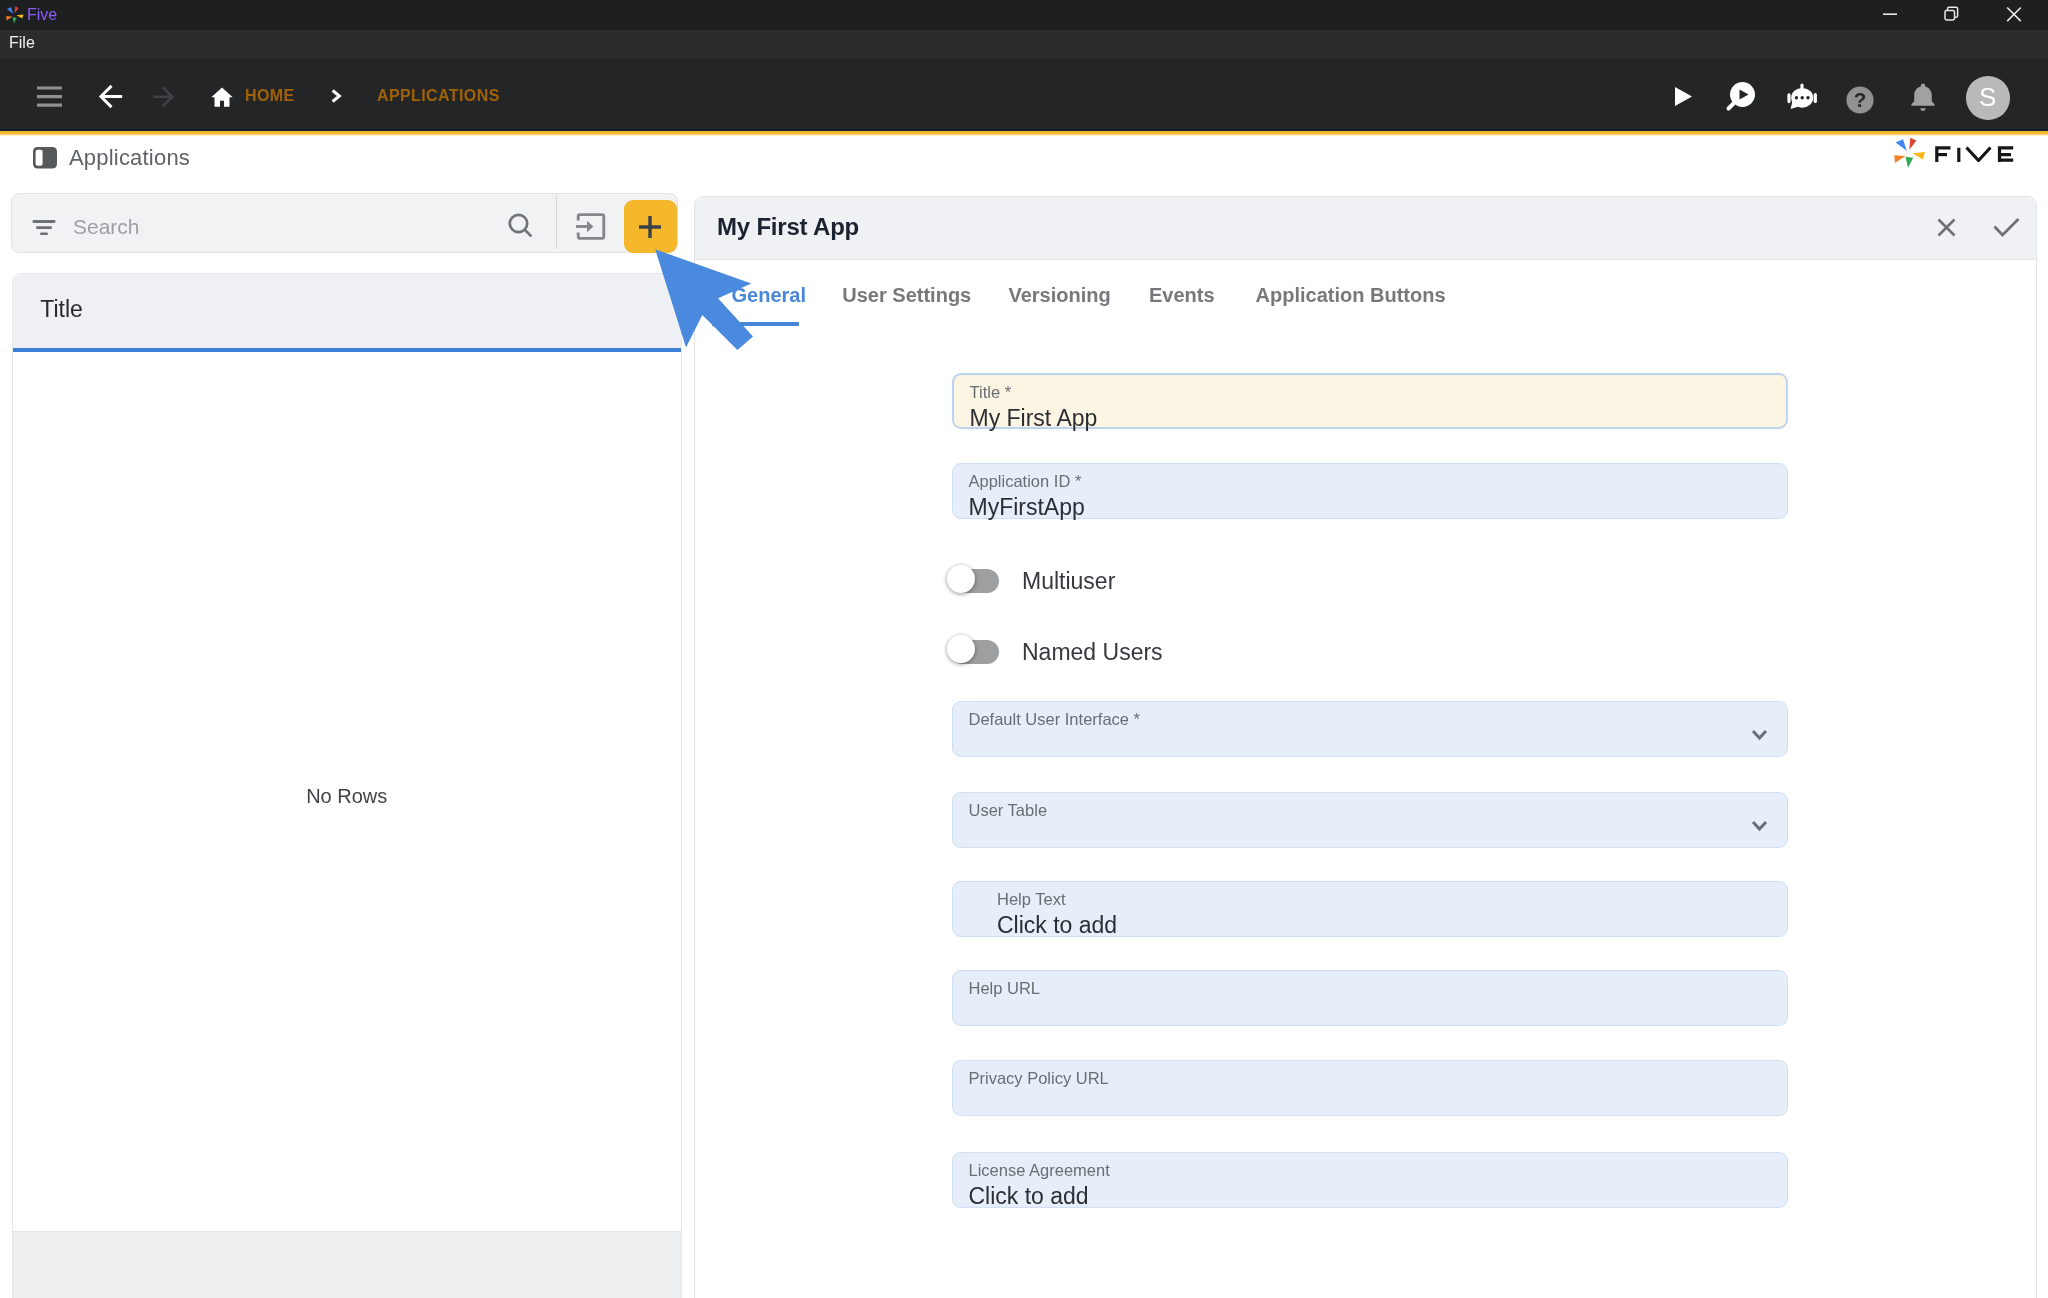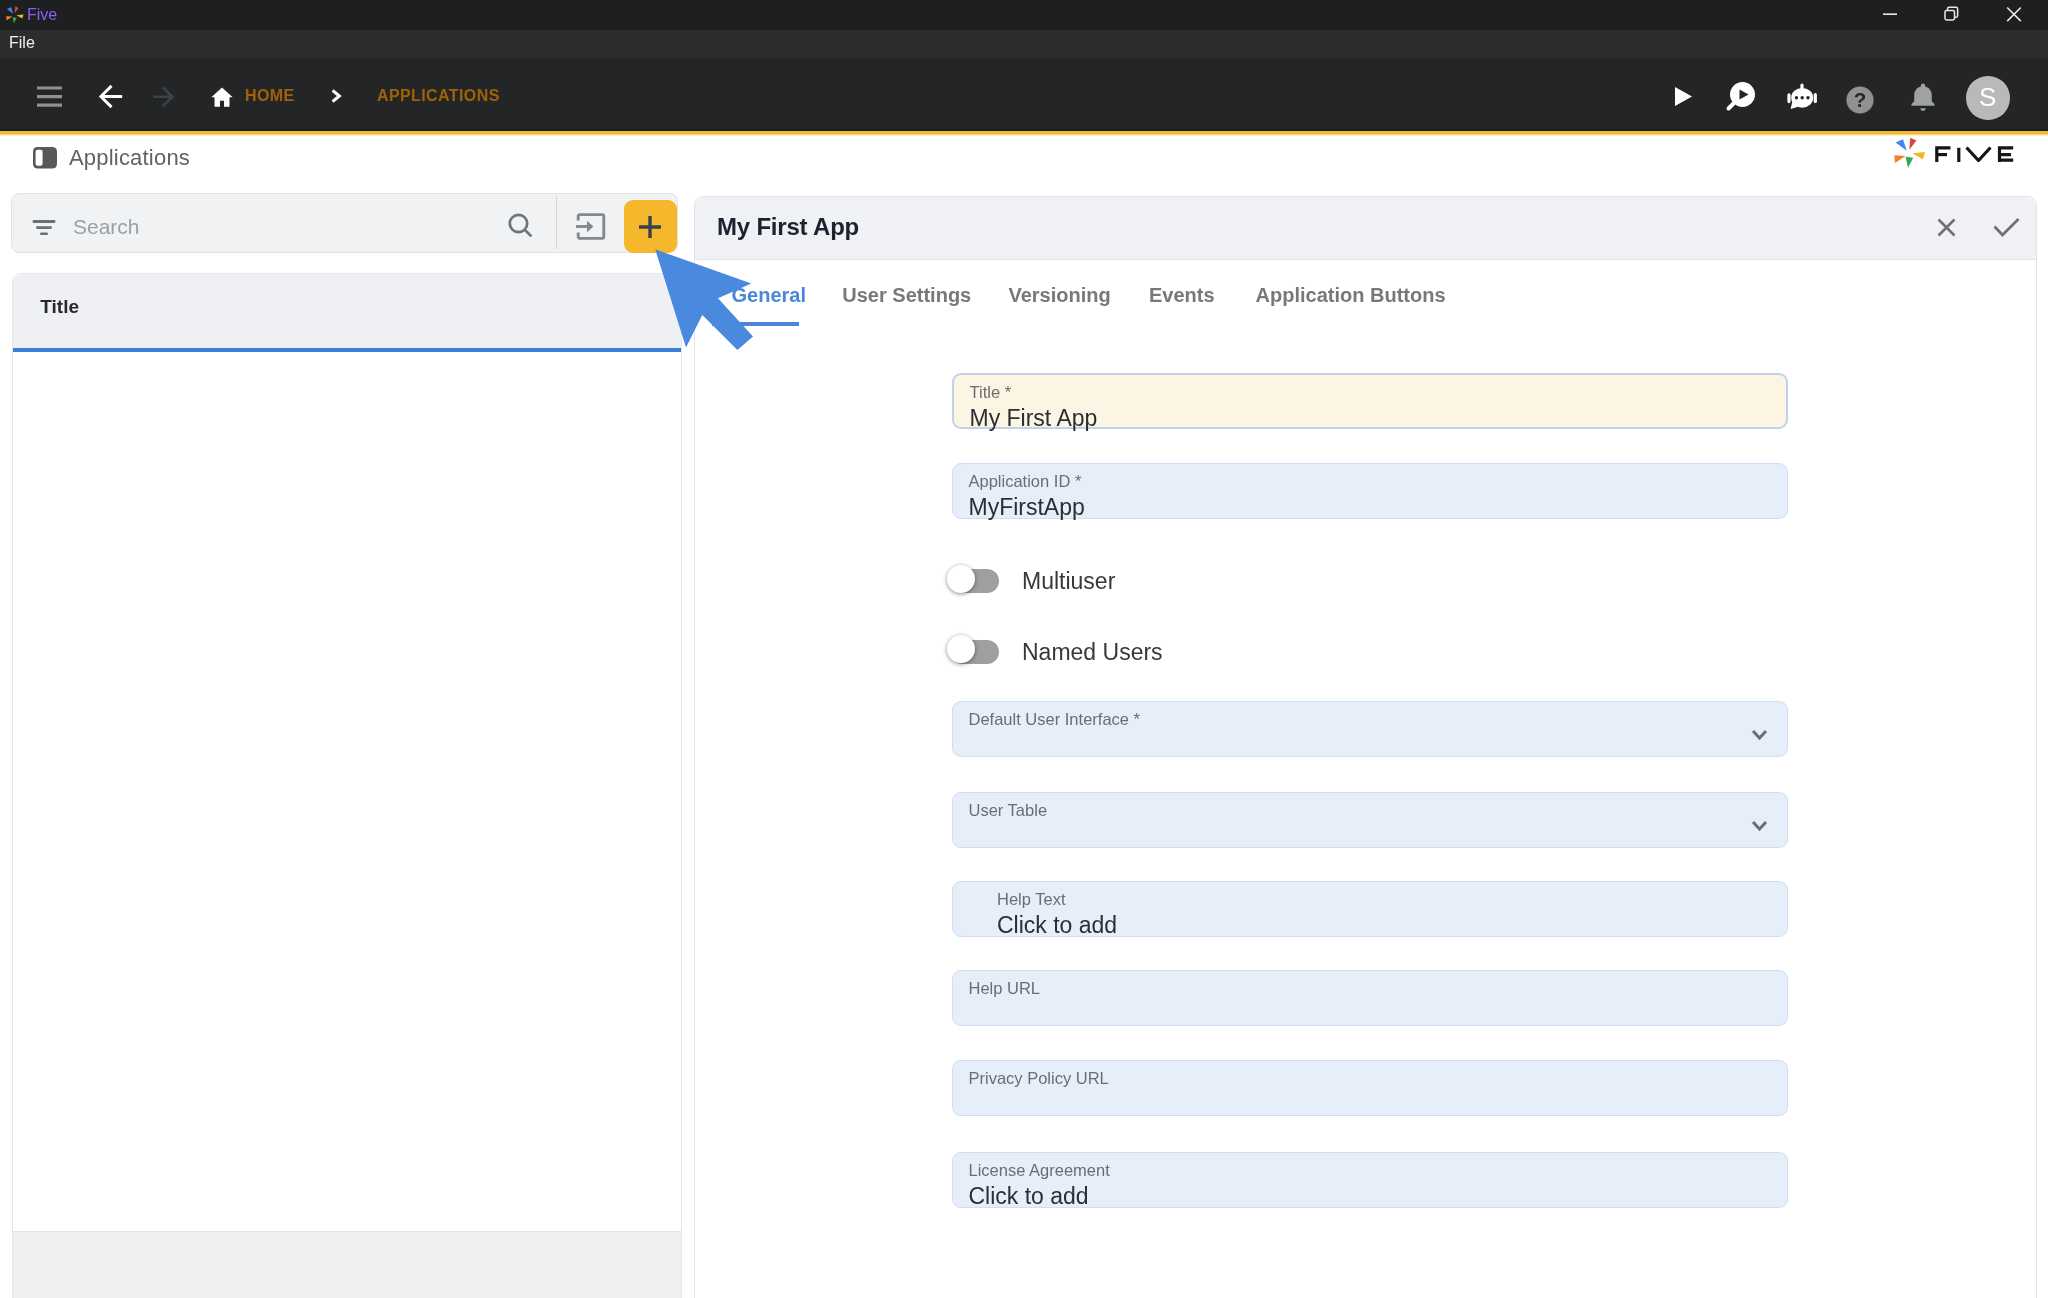--- a/index.html
+++ b/index.html
@@ -151,21 +151,22 @@
 <path d="M13 8.7 L19.4 14.5 L13 20.3 Z" fill="#84888c"></path>
 </svg>
 
 <div id="plusbtn"></div>
 <svg class="abs" style="left:637px;top:214px" width="26" height="26" viewBox="0 0 26 26">
     <path d="M13 2 V24 M2 13 H24" stroke="#3a4147" stroke-width="3.4"></path>
   </svg>
 <div id="leftcard">
   <div id="leftheader"></div>
   <div id="blueline"></div>
-  <div style="position:absolute;left:27.8px;top:22px;font-size:19px;font-weight:bold;color:#27292c;">Title</div>
+  <div style="position:absolute;left:27.8px;top:22px;font-size:23px;font-weight:normal;color:#27292c;">Title</div>
+  <div style="position:absolute;left:0;top:511px;width:100%;text-align:center;font-size:20px;color:#404347;">No Rows</div>
   <div id="leftfooter"></div>
 </div>
 <div id="rightpanel">
   <div id="rightheader"></div>
   <div style="position:absolute;left:22px;top:16px;font-size:24px;font-weight:600;color:#1c2330;letter-spacing:-0.2px;">My First App</div>
 </div>
 
 <svg class="abs" style="left:1936.5px;top:218px" width="19" height="19" viewBox="0 0 19 19">
     <path d="M1.5 1.5 L17.5 17.5 M17.5 1.5 L1.5 17.5" stroke="#6e7073" stroke-width="2.6"></path>
   </svg>

